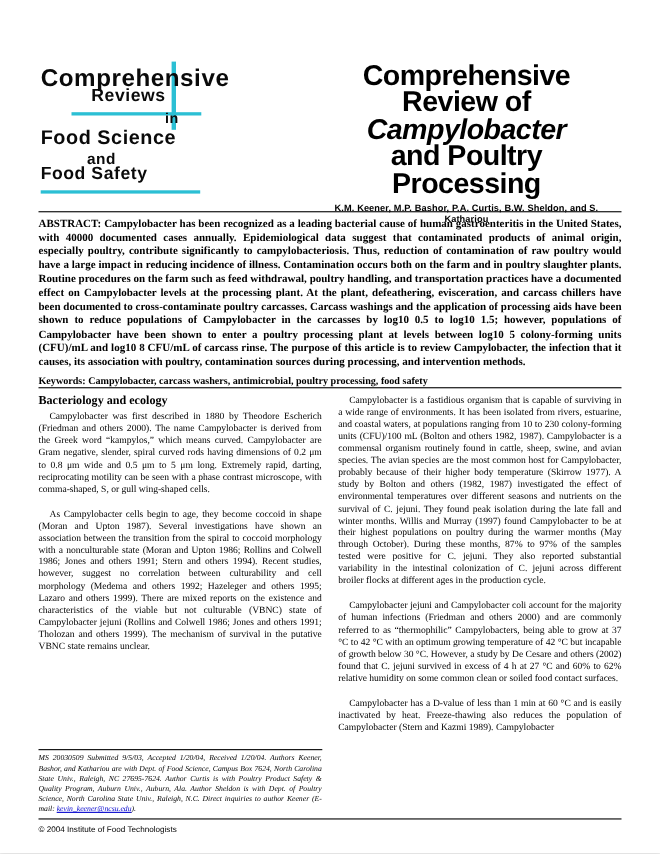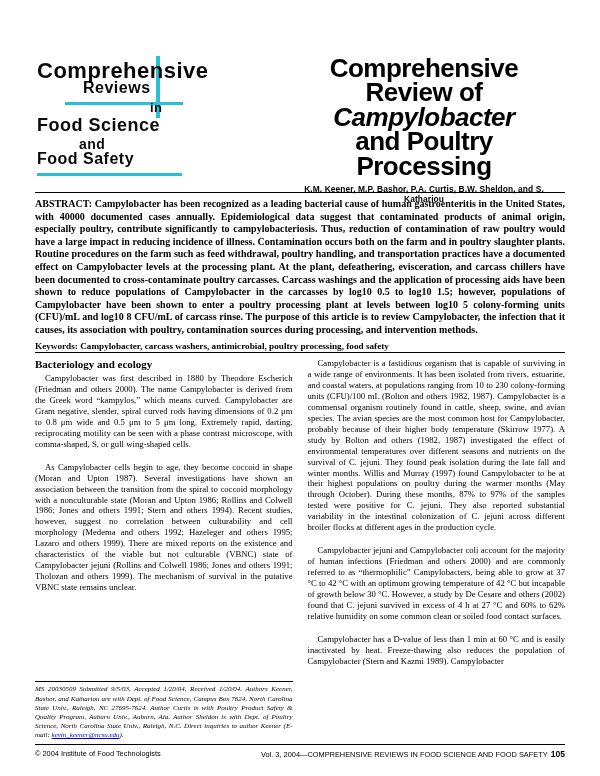--- a/index.html
+++ b/index.html
@@ -121,18 +121,15 @@
       <p class="body-p">Campylobacter is a fastidious organism that is capable of surviving in a wide range of environments. It has been isolated from rivers, estuarine, and coastal waters, at populations ranging from 10 to 230 colony-forming units (CFU)/100 mL (Bolton and others 1982, 1987). Campylobacter is a commensal organism routinely found in cattle, sheep, swine, and avian species. The avian species are the most common host for Campylobacter, probably because of their higher body temperature (Skirrow 1977). A study by Bolton and others (1982, 1987) investigated the effect of environmental temperatures over different seasons and nutrients on the survival of C. jejuni. They found peak isolation during the late fall and winter months. Willis and Murray (1997) found Campylobacter to be at their highest populations on poultry during the warmer months (May through October). During these months, 87% to 97% of the samples tested were positive for C. jejuni. They also reported substantial variability in the intestinal colonization of C. jejuni across different broiler flocks at different ages in the production cycle.</p>
       <p class="body-p">Campylobacter jejuni and Campylobacter coli account for the majority of human infections (Friedman and others 2000) and are commonly referred to as “thermophilic” Campylobacters, being able to grow at 37 °C to 42 °C with an optimum growing temperature of 42 °C but incapable of growth below 30 °C. However, a study by De Cesare and others (2002) found that C. jejuni survived in excess of 4 h at 27 °C and 60% to 62% relative humidity on some common clean or soiled food contact surfaces.</p>
       <p class="body-p">Campylobacter has a D-value of less than 1 min at 60 °C and is easily inactivated by heat. Freeze-thawing also reduces the population of Campylobacter (Stern and Kazmi 1989). Campylobacter</p>
     </div>
   </div>
 
   <div class="rule footer-rule"></div>
 
   <div class="footer">
     <div class="footer-left">© 2004 Institute of Food Technologists</div>
-    <div class="footer-right">
-      <span>Vol. 3, 2004—COMPREHENSIVE REVIEWS IN FOOD SCIENCE AND FOOD SAFETY</span><span class="page-num">105</span>
-    </div>
   </div>
 
 </div>
 
 </body></html>

